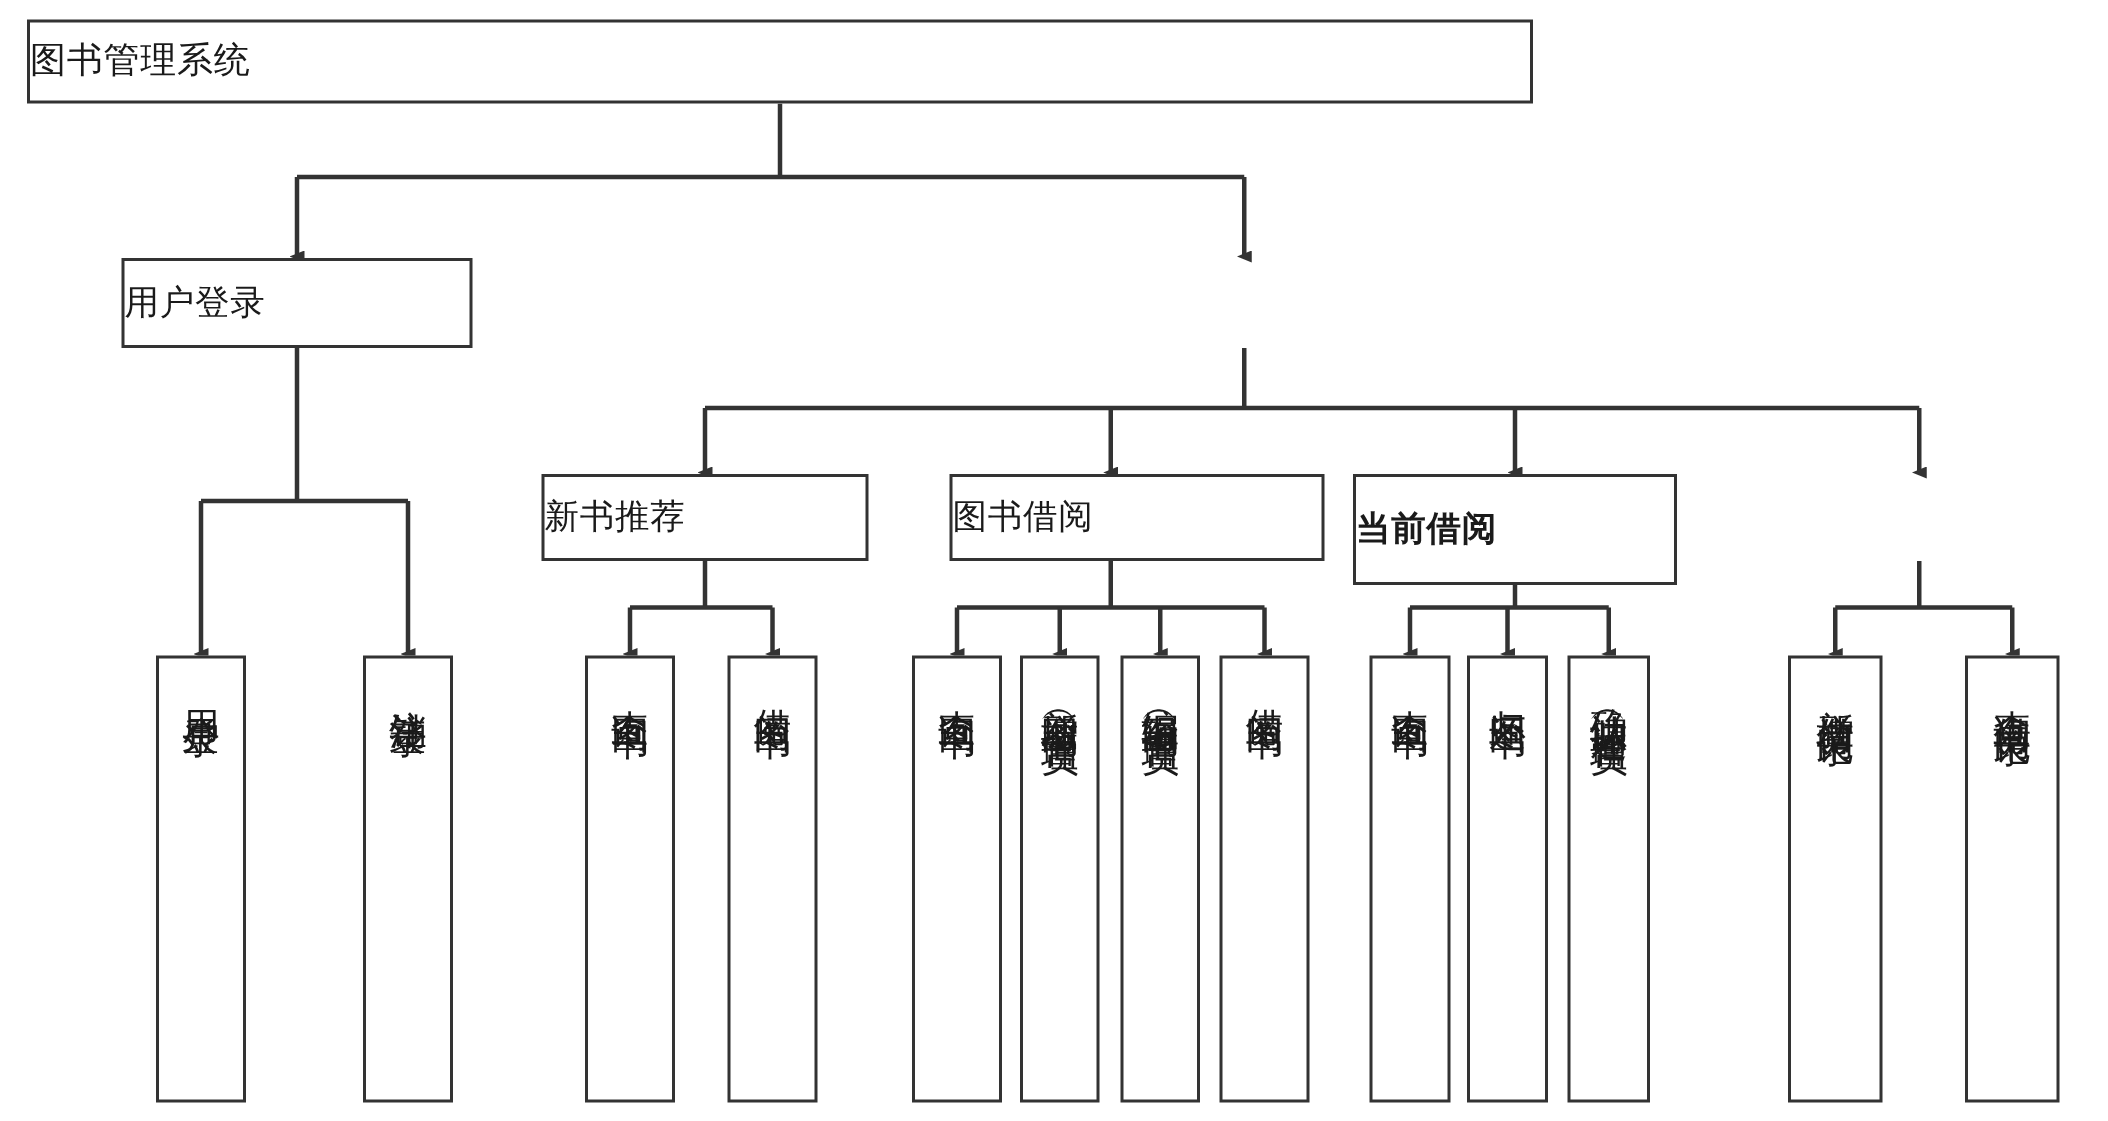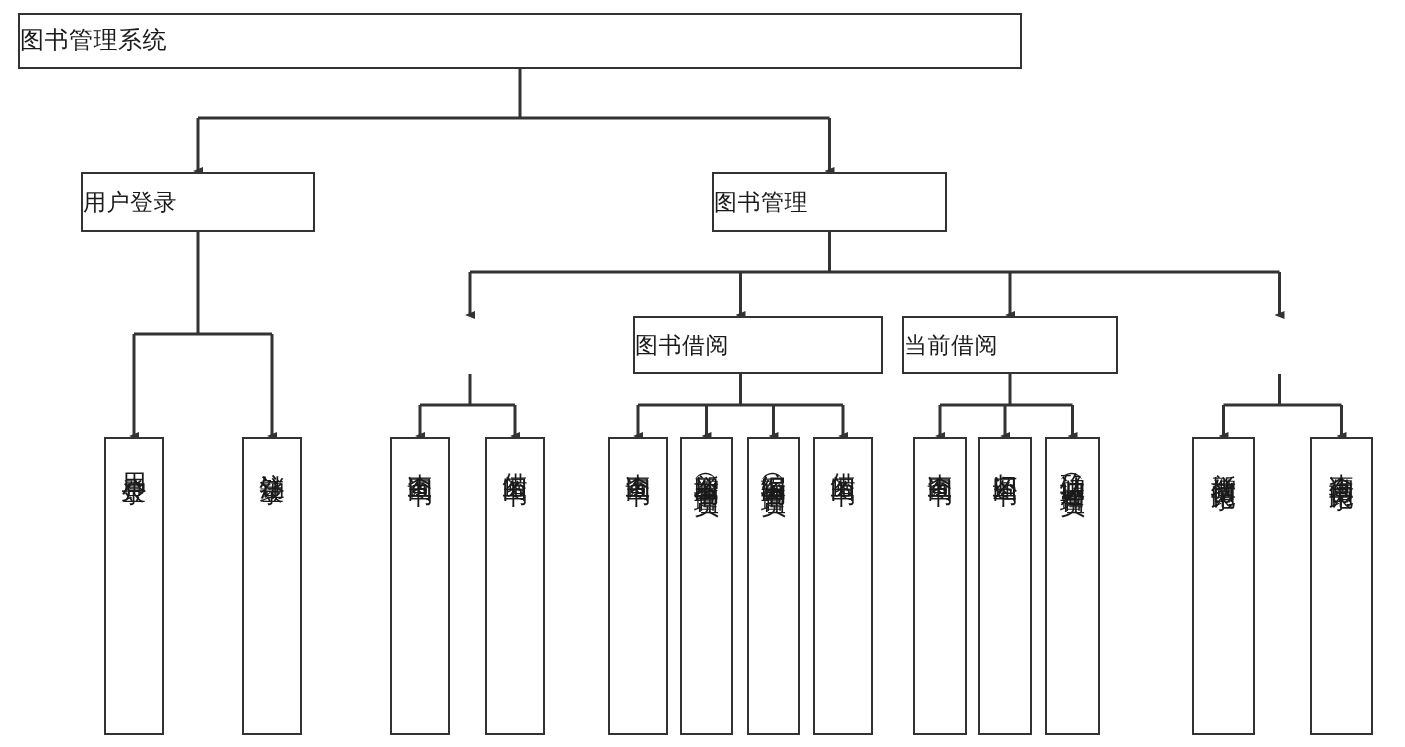--- a/index.html
+++ b/index.html
@@ -114,28 +114,28 @@
       </g>
   </svg>
 
   <div class="node horizontal root" style="left: 18px; top: 13px; width: 1004px; height: 56px;">
     <span class="node-label">图书管理系统</span>
   </div>
 
   <div class="node horizontal" style="left: 81px; top: 172px; width: 234px; height: 60px;">
     <span class="node-label">用户登录</span>
   </div>
-  <div class="node horizontal" style="left: 712px; top: 172px; width: 235px; height: 60px;">
-    <span class="node-label">图书管理</span>
+
+  <div class="node horizontal" style="left: 361px; top: 316px; width: 218px; height: 58px;">
+    <span class="node-label">新书推荐</span>
   </div>
-
   <div class="node horizontal" style="left: 633px; top: 316px; width: 250px; height: 58px;">
     <span class="node-label">图书借阅</span>
   </div>
-  <div class="node horizontal" style="left: 902px; top: 316px; width: 216px; height: 58px;">
+  <div class="node horizontal" style="left: 902px; top: 316px; width: 216px; height: 74px; font-weight: bold;">
     <span class="node-label">当前借阅</span>
   </div>
 
   <div class="node vertical" style="left: 104px; top: 437px; width: 60px; height: 298px;">
     <span class="node-label">用户登录</span>
   </div>
   <div class="node vertical" style="left: 242px; top: 437px; width: 60px; height: 298px;">
     <span class="node-label">注销登录</span>
   </div>
   <div class="node vertical" style="left: 390px; top: 437px; width: 60px; height: 298px;">

